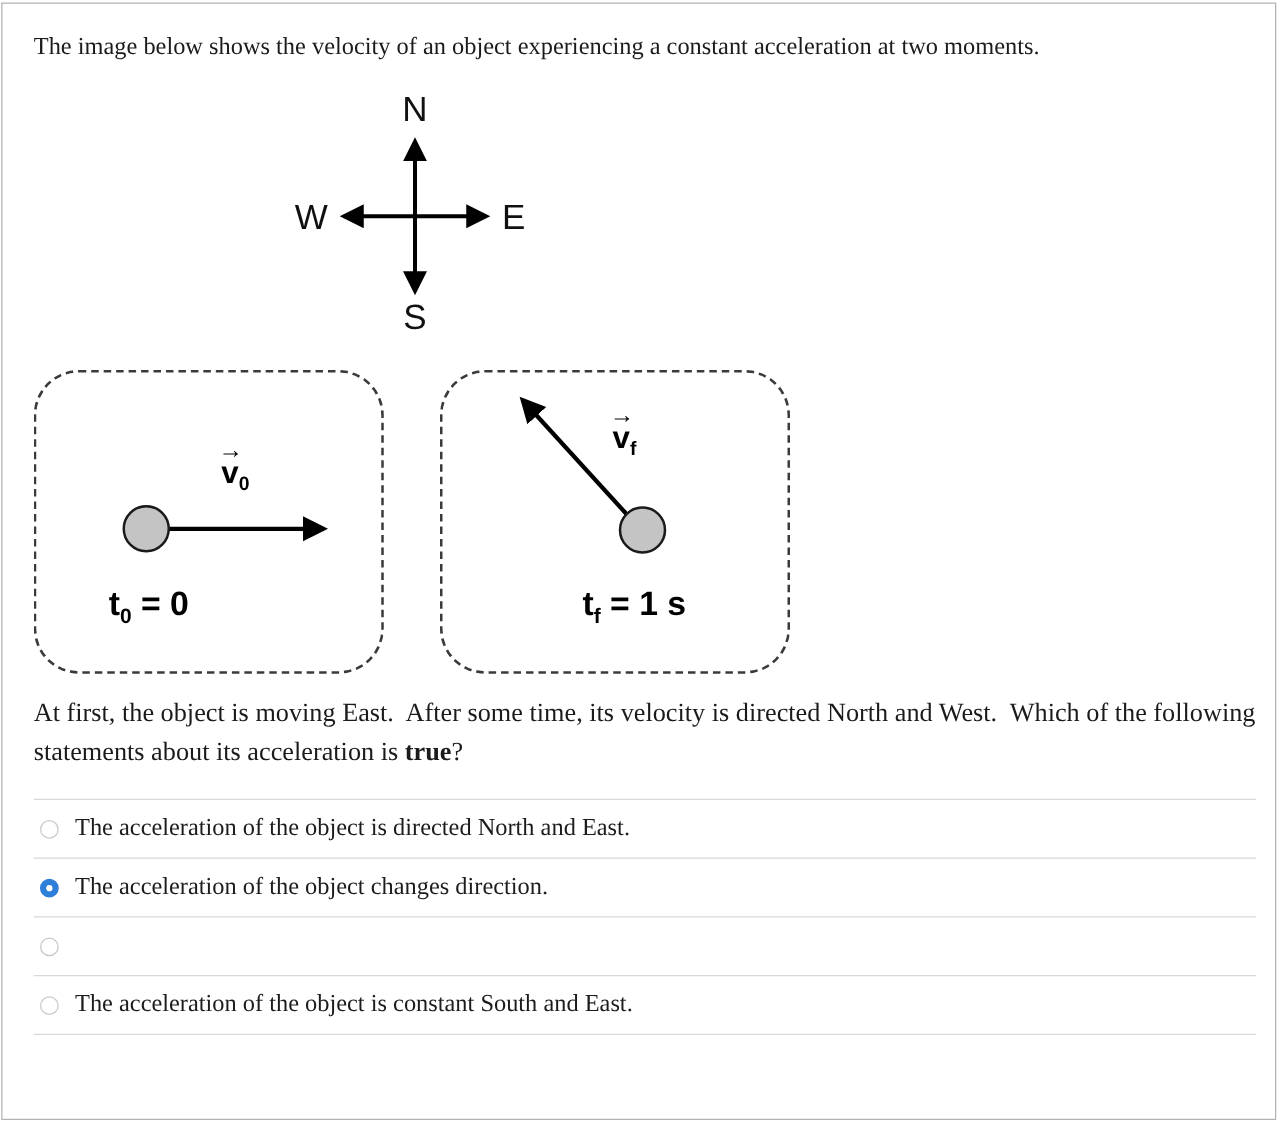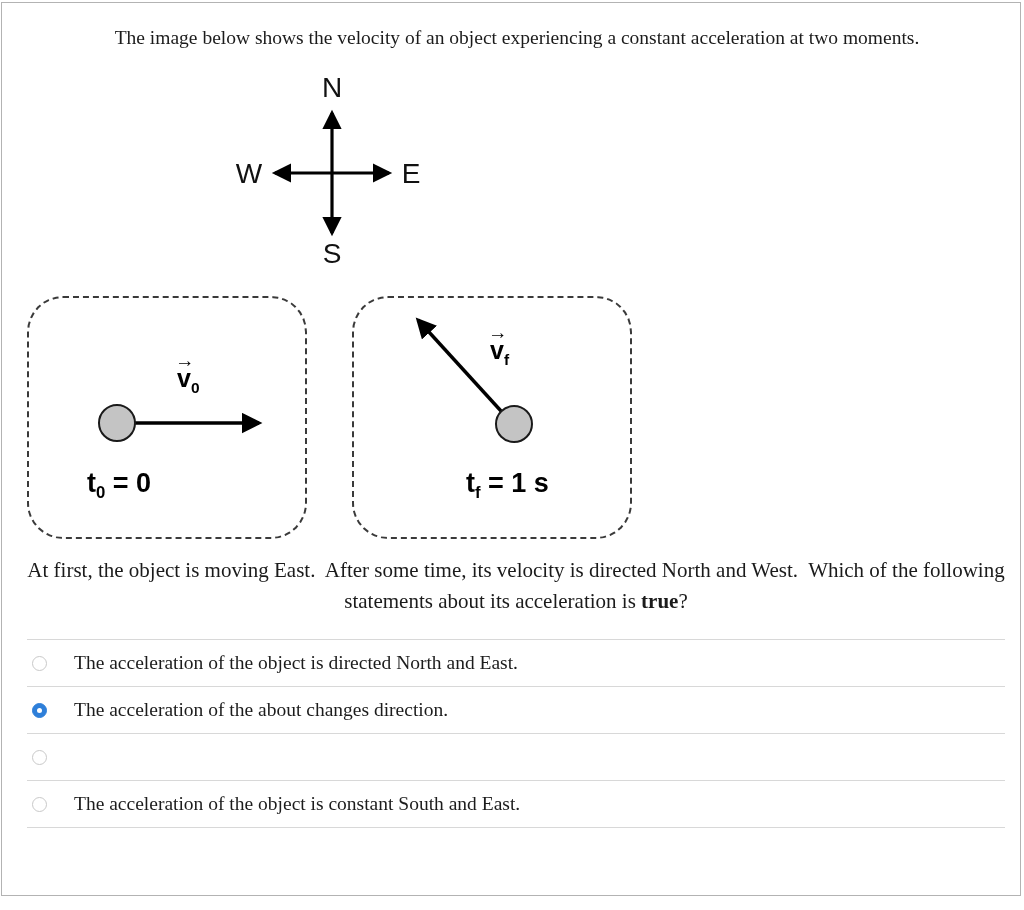--- a/index.html
+++ b/index.html
@@ -1,17 +1,17 @@
 <!DOCTYPE html>
 <html><head>
 <meta charset="utf-8">
 <style>
   html,body{margin:0;padding:0;background:#ffffff;}
   body{width:1024px;height:910px;position:relative;font-family:"Liberation Serif",serif;color:#1b1b1b;}
-  .page{position:absolute;left:1px;top:2px;width:1020px;height:894px;background:#fff;border:1px solid #b3b3b3;box-sizing:border-box;text-align:center;}
+  .page{position:absolute;left:1px;top:2px;width:1020px;height:894px;background:#fff;border:1px solid #b3b3b3;box-sizing:border-box;}
 
   .intro{position:absolute;left:25px;top:20px;width:980px;font-size:19.5px;line-height:29px;}
 
   
   .compass{position:absolute;left:225px;top:68px;width:220px;height:205px;}
   .compass text{font-family:"Liberation Sans",sans-serif;font-size:28px;fill:#111;}
 
   
   .state-box{position:absolute;width:280px;height:243px;border:2px dashed #3a3a3a;border-radius:36px;box-sizing:border-box;}
   .box-initial{left:25px;top:293px;}
@@ -28,21 +28,21 @@
 
   
   .question{position:absolute;left:25px;top:552px;width:978px;font-size:21px;line-height:31px;white-space:pre-wrap;}
   .question b{font-weight:700;}
 
   
   .options{position:absolute;left:25px;top:636px;width:978px;border-top:1px solid #d8d8d8;}
   .option-row{display:flex;align-items:center;height:47px;border-bottom:1px solid #d8d8d8;padding-left:5px;box-sizing:border-box;cursor:pointer;}
   .option-radio{width:15px;height:15px;border-radius:50%;border:1.5px solid #c9c9c9;background:#fff;box-sizing:border-box;flex:0 0 auto;position:relative;}
   .option-radio.selected::after{content:"";position:absolute;left:50%;top:50%;width:5px;height:5px;margin:-2.5px 0 0 -2.5px;border-radius:50%;background:#fff;}
-  .option-label{margin-left:27px;font-size:19.5px;color:#1c1c1c;}
+  .option-label{margin-left:13px;font-size:19.5px;color:#1c1c1c;}
 </style>
 </head>
 <body>
 
 <div class="page">
 
   <div class="intro">The image below shows the velocity of an object experiencing a constant acceleration at two moments.</div>
 
   <svg class="compass" viewBox="0 0 220 205">
     <defs>
@@ -100,21 +100,21 @@
 
   <div class="question"><span>At first, the object is moving East.  After some time, its velocity is directed North and West.  Which of the following statements about its acceleration is </span><b>true</b><span>?</span></div>
 
   <div class="options">
     <div class="option-row">
       <span class="option-radio"></span>
       <span class="option-label">The acceleration of the object is directed North and East.</span>
     </div>
     <div class="option-row">
       <span class="option-radio selected" style="background: rgb(46, 127, 217); border-color: rgb(46, 127, 217);"></span>
-      <span class="option-label">The acceleration of the about changes direction.</span>
+      <span class="option-label">The acceleration of the object changes direction.</span>
     </div>
     <div class="option-row">
       <span class="option-radio"></span>
     </div>
     <div class="option-row">
       <span class="option-radio"></span>
       <span class="option-label">The acceleration of the object is constant South and East.</span>
     </div>
   </div>
 

